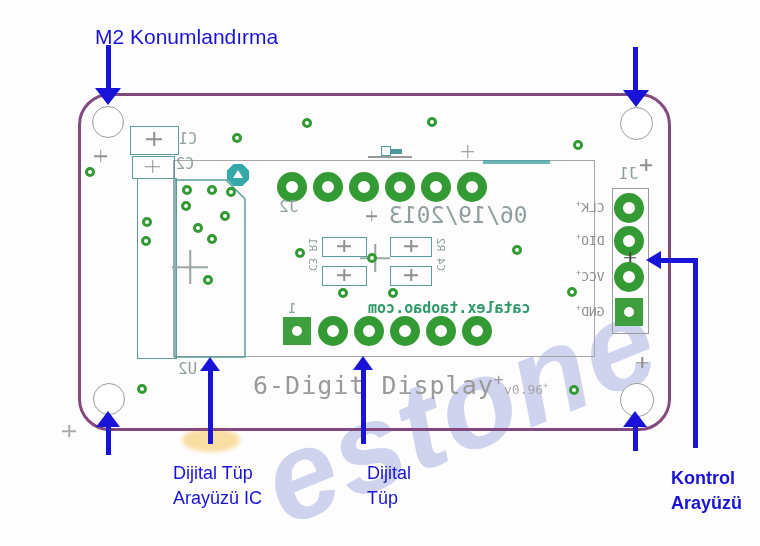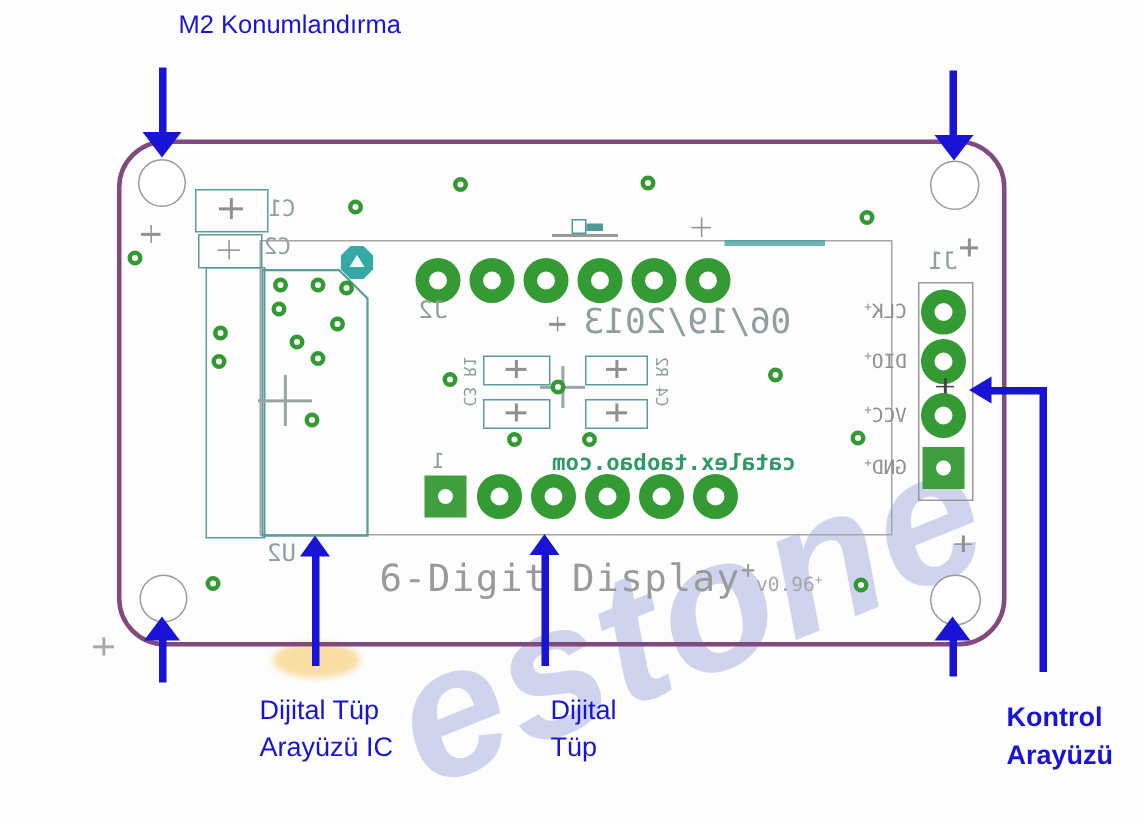--- a/index.html
+++ b/index.html
@@ -183,18 +183,18 @@
   <div class="head up sm" style="left:200px;top:357px;"></div>
   <div class="stem" style="left:207.5px;top:370px;width:5px;height:74px;"></div>
 
   <div class="head up sm" style="left:353px;top:356px;"></div>
   <div class="stem" style="left:360.5px;top:369px;width:5px;height:75px;"></div>
 
   <div class="head left" style="left:646px;top:251px;"></div>
   <div class="stem" style="left:660px;top:257.5px;width:37px;height:5px;"></div>
   <div class="stem" style="left:692.5px;top:257.5px;width:5px;height:190px;"></div>
 
-  <div class="ann" style="left:95px;top:4px;font-size:17px;margin-left:24px;">M2 Konumlandırma</div>
+  <div class="ann" style="left:95px;top:24px;font-size:21px;">M2 Konumlandırma</div>
   <div class="ann" style="left:173px;top:461px;"><span>Dijital Tüp</span><br><span>Arayüzü IC</span></div>
   <div class="ann" style="left:367px;top:461px;"><span>Dijital</span><br><span>Tüp</span></div>
   <div class="ann" style="left:671px;top:466px;font-weight:bold;"><span>Kontrol</span><br><span>Arayüzü</span></div>
 
 </div>
 
 </body></html>

